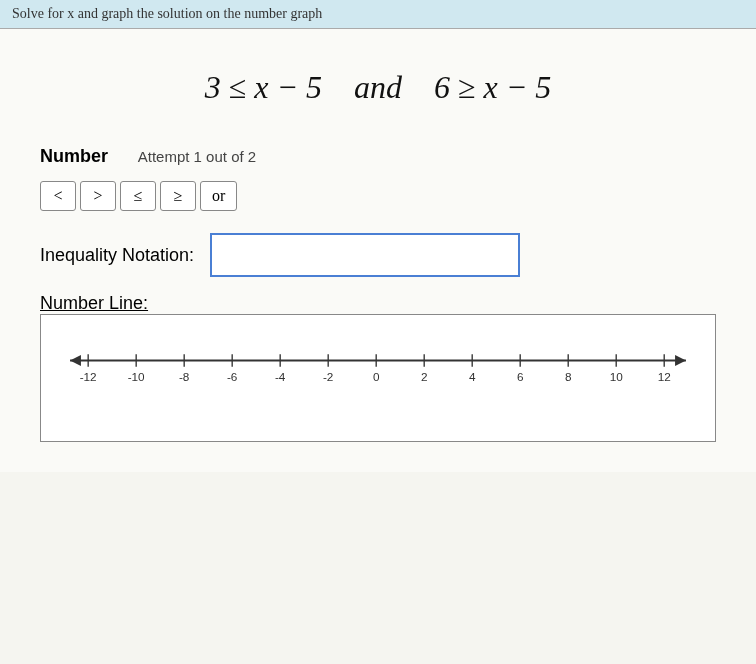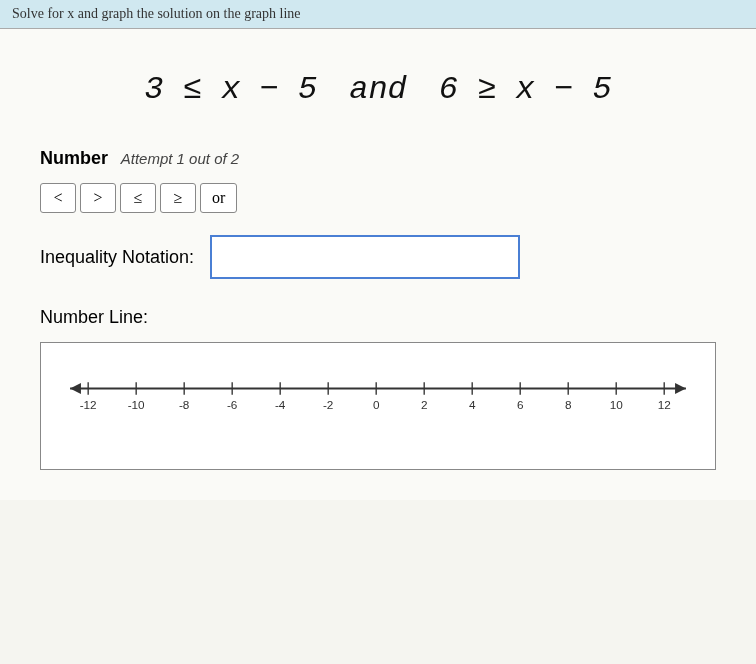--- a/index.html
+++ b/index.html
@@ -30,21 +30,21 @@
 
     .equation-area {
       text-align: center;
       padding: 20px 0 30px 0;
       font-size: 32px;
       font-style: italic;
       color: #111;
     }
 
     .equation-area .math {
-      font-family: Liberation Mono, monospace;
+      font-family: Liberation Serif, serif;
       font-style: italic;
     }
 
     .answer-section {
       padding: 10px 0;
     }
 
     .answer-header {
       font-family: Arial, sans-serif;
       font-size: 17px;
@@ -53,22 +53,21 @@
 
     .answer-header strong {
       font-weight: bold;
       font-size: 18px;
     }
 
     .answer-header .attempt {
       font-weight: normal;
       font-size: 15px;
       color: #444;
-      margin-left: 8px;
-      font-style: italic;
+      margin-left: 25px;
     }
 
     .symbol-buttons {
       display: flex;
       gap: 4px;
       margin-bottom: 22px;
       align-items: center;
     }
 
     .sym-btn {
@@ -79,21 +78,21 @@
       cursor: pointer;
       border-radius: 3px;
       min-width: 36px;
       text-align: center;
       font-family: 'Times New Roman', serif;
     }
 
     .inequality-notation {
       display: flex;
       align-items: center;
-      margin-bottom: 28px;
+      margin-bottom: 16px;
       font-family: Arial, sans-serif;
       font-size: 18px;
     }
 
     .inequality-notation label {
       margin-right: 16px;
       font-size: 18px;
     }
 
     .notation-input {
@@ -106,42 +105,42 @@
       padding: 4px 8px;
     }
 
     .number-line-section {
       font-family: Arial, sans-serif;
       font-size: 18px;
       margin-top: 10px;
     }
 
     .number-line-label {
-      margin-bottom: 14px;
+      text-decoration: underline;
     }
 
     .number-line-container {
       border: 1.5px solid #888;
       background: #fff;
       width: 100%;
       height: 128px;
       position: relative;
       padding: 10px 20px;
     }
 
     .number-line-svg {
       width: 100%;
       height: 80px;
     }
   </style>
 </head>
 <body>
 
 <div class="top-bar">
-  <span>Solve for x and graph the solution on the graph line</span>
+  <span>Solve for x and graph the solution on the number graph</span>
 </div>
 
 <div class="main-content">
 
   <div class="equation-area">
     <span class="math">3 ≤ <i>x</i> − 5</span>
     &nbsp;&nbsp;
     <span class="math">and</span>
     &nbsp;&nbsp;
     <span class="math">6 ≥ <i>x</i> − 5</span>

